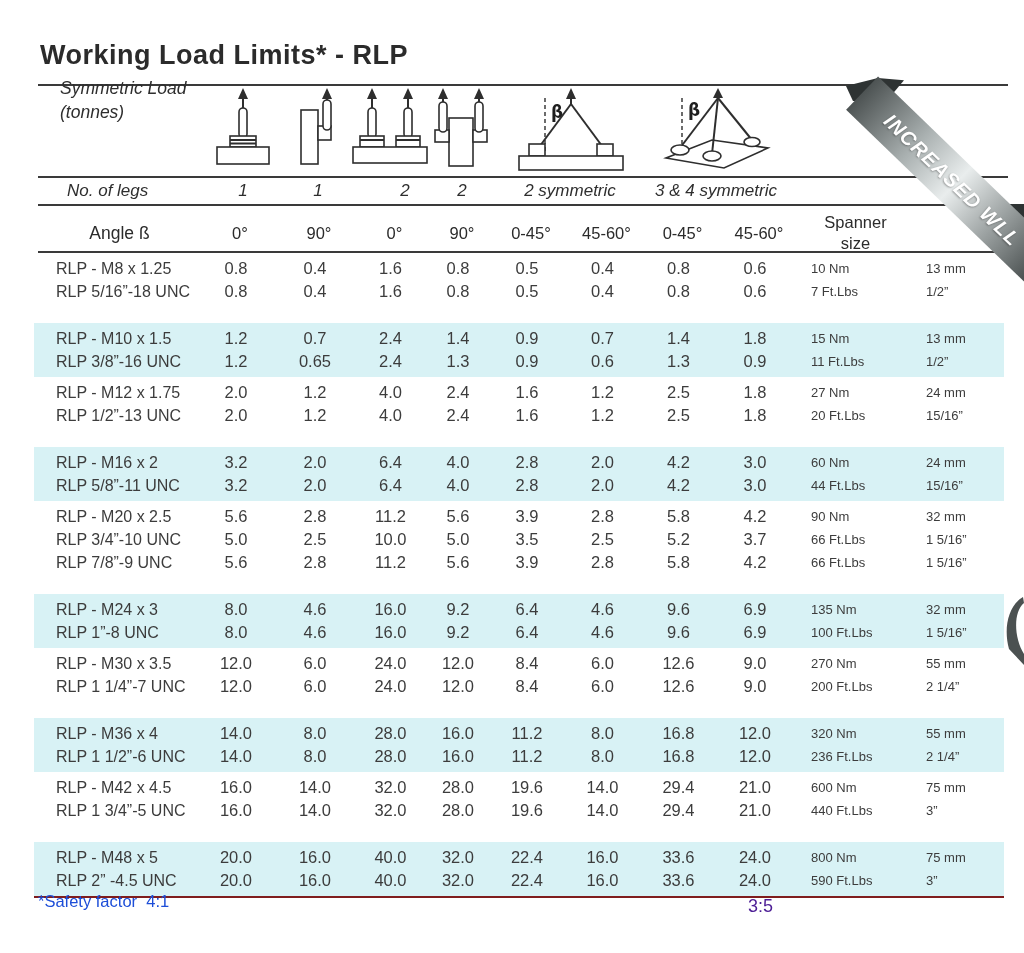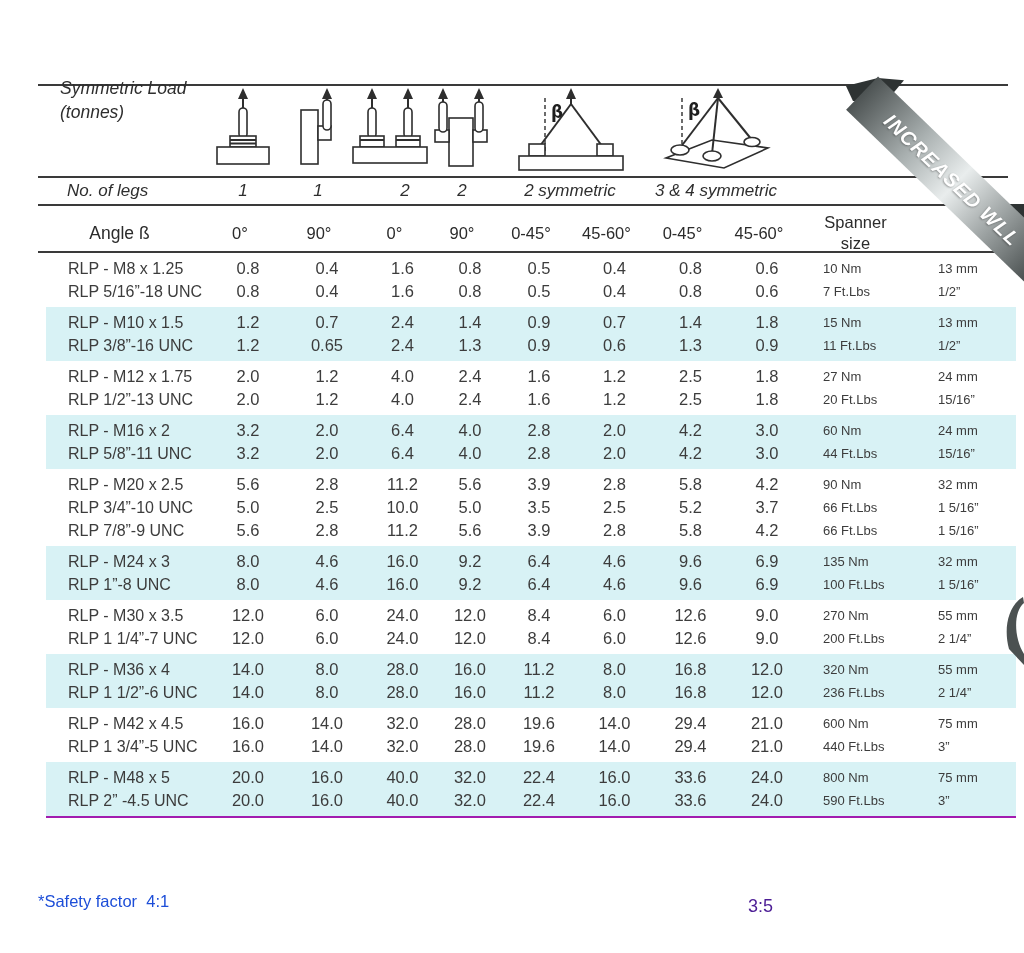--- a/index.html
+++ b/index.html
@@ -30,23 +30,23 @@
   .cell{white-space:nowrap;}
   .lbl{padding-left:22px;text-align:left;font-size:16px;}
   .num{text-align:center;font-size:16.5px;}
   .tq,.sp{text-align:left;padding-left:17px;font-size:13px;}
 
   .angle-header{position:absolute;left:38px;top:206px;width:970px;height:54px;
                 color:#2b2b2b;}
   .angle-header .cell{font-size:16.5px;text-align:center;}
   .angle-header .h2line{line-height:21px;font-size:16.5px;}
 
-  .table-body{position:absolute;left:46px;top:253px;width:970px;border-bottom:2px solid #a21caf;}
+  .table-body{position:absolute;left:34px;top:253px;width:970px;border-bottom:2px solid #7f1d1d;}
   .group{padding:4px 0;}
-  .group.hl{background:var(--hl,#d8f2f5);}
+  .group.hl{background:var(--hl,#d8f2f5);margin-top:16px;}
   .row{height:23px;}
 
   .footnote{position:absolute;left:38px;top:892px;font-size:16.5px;color:#1d4ed8;white-space:pre;}
   .page-num{position:absolute;left:748px;top:896px;font-size:18px;color:#4c1d95;}
 
   .ribbon{position:absolute;left:827px;top:157px;width:250px;height:46px;
           transform:rotate(44deg);
           background:linear-gradient(90deg,#4d5353 0%,#aab1b1 30%,#e9eded 52%,#9aa0a0 75%,#474d4d 100%);
           display:flex;align-items:center;justify-content:center;
           color:#fff;font-style:italic;font-weight:bold;font-size:20px;letter-spacing:1px;
@@ -61,20 +61,21 @@
   .ic-fill{fill:#2e2e2e;stroke:none;}
   .ic-line{stroke:#2e2e2e;stroke-width:2;fill:none;}
   .ic-dash{stroke:#2e2e2e;stroke-width:1.4;stroke-dasharray:4 3;fill:none;}
   .ic-beta{font-size:17px;font-weight:bold;fill:#1e1e1e;font-family:"DejaVu Sans",sans-serif;}
 </style>
 </head>
 <body>
 
 <div class="page">
 
+  <div class="title">Working Load Limits* - RLP</div>
 
   <div class="rule rule1"></div>
 
   <div class="sym-label">
     <div>Symmetric Load</div>
     <div>(tonnes)</div>
   </div>
 
   <div class="diagram d1">
     <svg width="60" height="84" viewBox="0 0 60 84">

